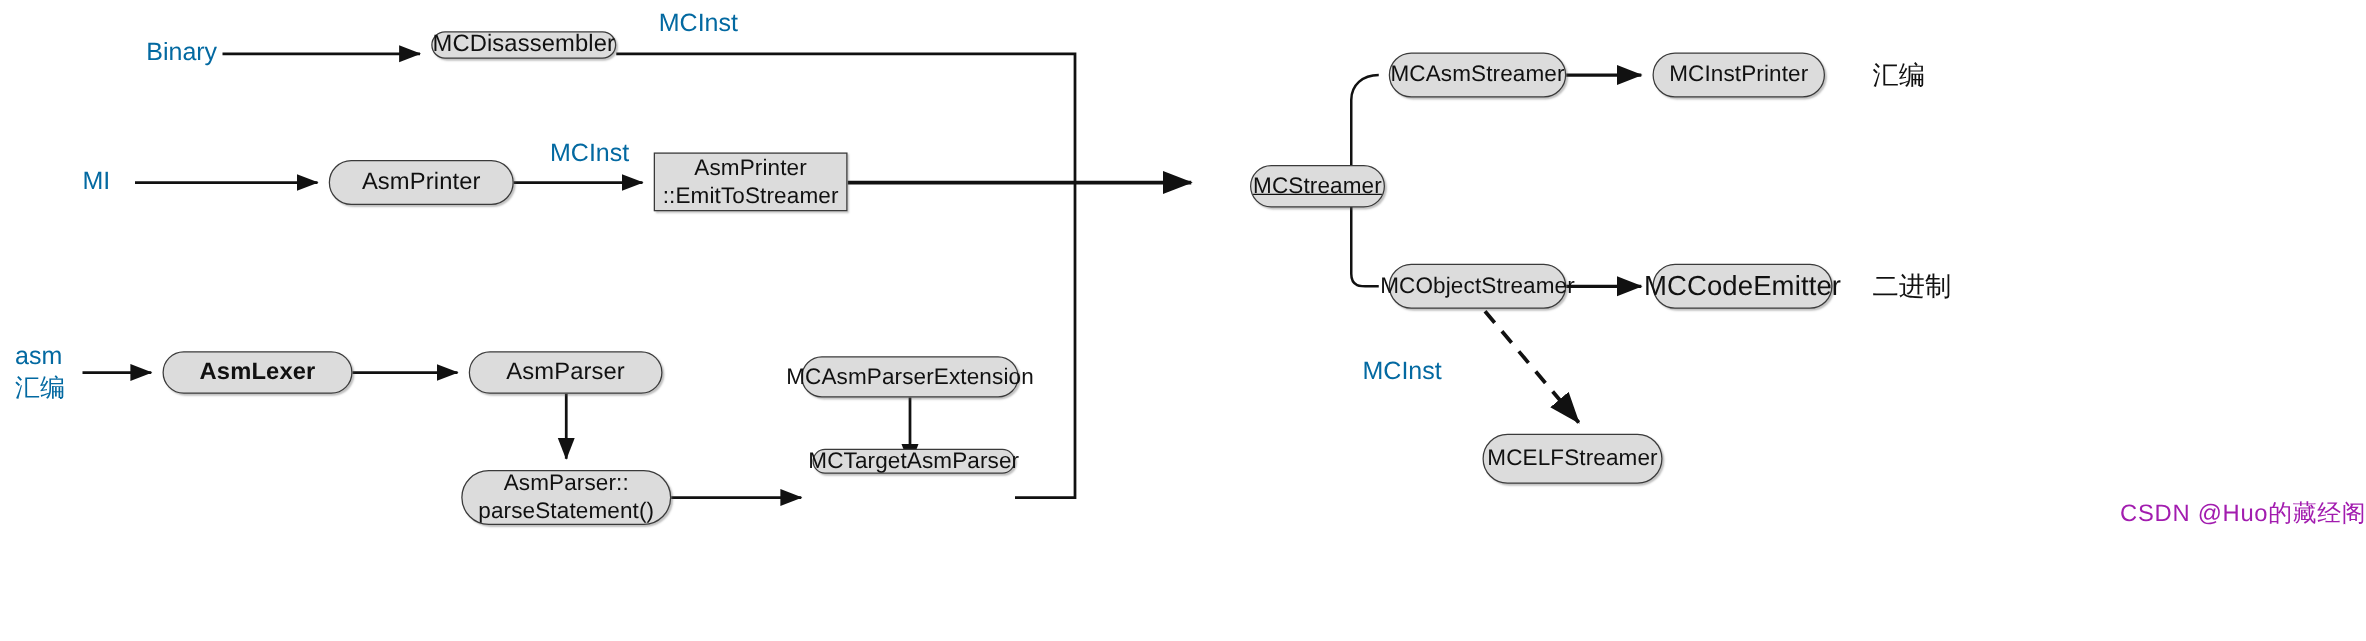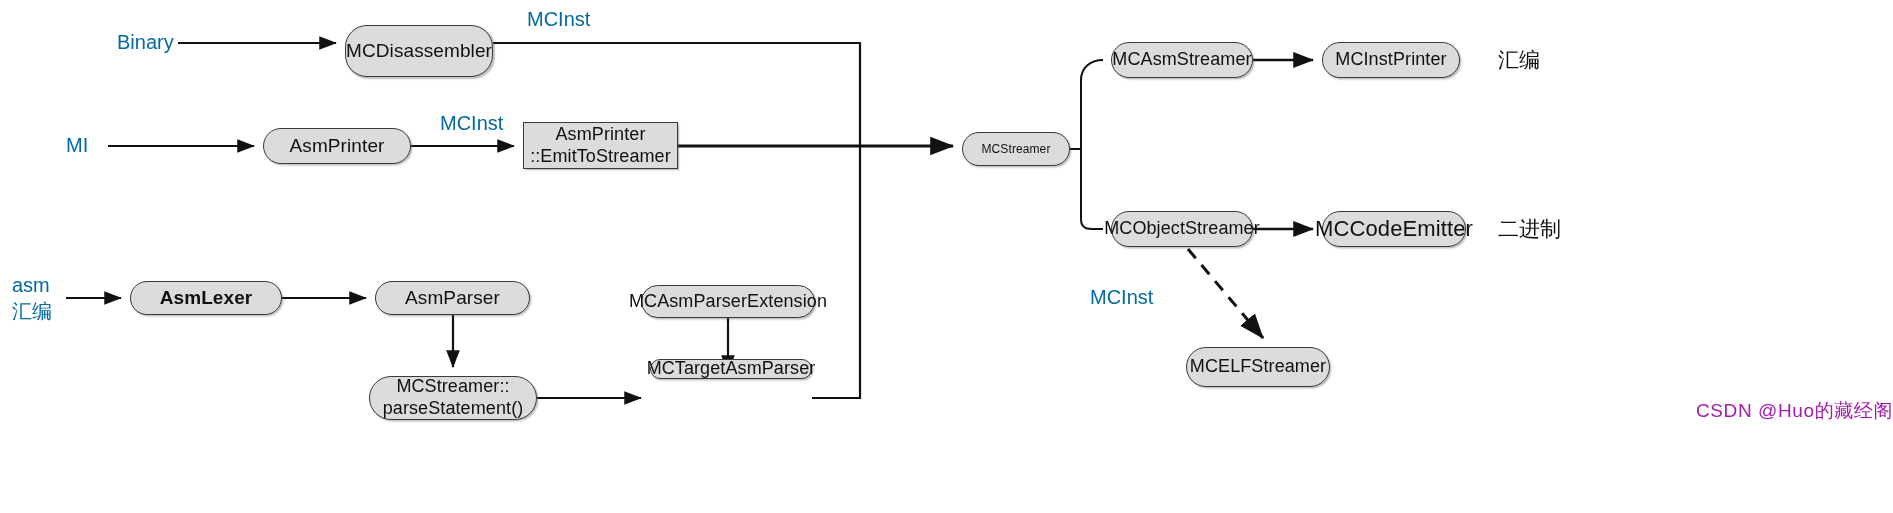--- a/index.html
+++ b/index.html
@@ -140,39 +140,39 @@
                M1081,219 C1081,231 1090,229 1103,229"></path>
 
       <line x1="1253" y1="60" x2="1313" y2="60" stroke-width="2.6" marker-end="url(#arrow)"></line>
 
       <line x1="1253" y1="229" x2="1313" y2="229" stroke-width="2.6" marker-end="url(#arrow)"></line>
     </g>
 
     <line x1="1188" y1="249" x2="1263" y2="338" stroke="#111111" stroke-width="3" stroke-dasharray="12 9" fill="none" marker-end="url(#arrowthin)"></line>
   </svg>
 
-  <div class="node round" style="left:345px; top:25px; width:148px; height:52px;">MCDisassembler</div>
+  <div class="node round" style="left:345px; top:25px; width:148px; height:22px;">MCDisassembler</div>
 
   <div class="node round" style="left:263px; top:128px; width:148px; height:36px;">AsmPrinter</div>
 
   <div class="node sharp" style="left:523px; top:122px; width:155px; height:47px; font-size:18px;">AsmPrinter
 ::EmitToStreamer</div>
 
   <div class="node round" style="left:130px; top:281px; width:152px; height:34px;font-weight:bold;">AsmLexer</div>
 
   <div class="node round" style="left:375px; top:281px; width:155px; height:34px;">AsmParser</div>
 
-  <div class="node round" style="left:369px; top:376px; width:168px; height:44px; font-size:18px;">MCStreamer::
+  <div class="node round" style="left:369px; top:376px; width:168px; height:44px; font-size:18px;">AsmParser::
 parseStatement()</div>
 
   <div class="node round" style="left:641px; top:285px; width:174px; height:33px; font-size:18px;">MCAsmParserExtension</div>
 
   <div class="node round" style="left:650px; top:359px; width:162px; height:20px; font-size:18px;">MCTargetAsmParser</div>
 
-  <div class="node round" style="left:962px; top:132px; width:108px; height:34px; font-size:12px;">MCStreamer</div>
+  <div class="node round" style="left:1000px; top:132px; width:108px; height:34px; font-size:18px;text-decoration:underline;">MCStreamer</div>
 
   <div class="node round" style="left:1111px; top:42px; width:142px; height:36px; font-size:18px;">MCAsmStreamer</div>
 
   <div class="node round" style="left:1322px; top:42px; width:138px; height:36px; font-size:18px;">MCInstPrinter</div>
 
   <div class="node round" style="left:1111px; top:211px; width:142px; height:36px; font-size:18px;">MCObjectStreamer</div>
 
   <div class="node round" style="left:1322px; top:211px; width:144px; height:36px; font-size:22px;">MCCodeEmitter</div>
 
   <div class="node round" style="left:1186px; top:347px; width:144px; height:40px; font-size:18px;">MCELFStreamer</div>

